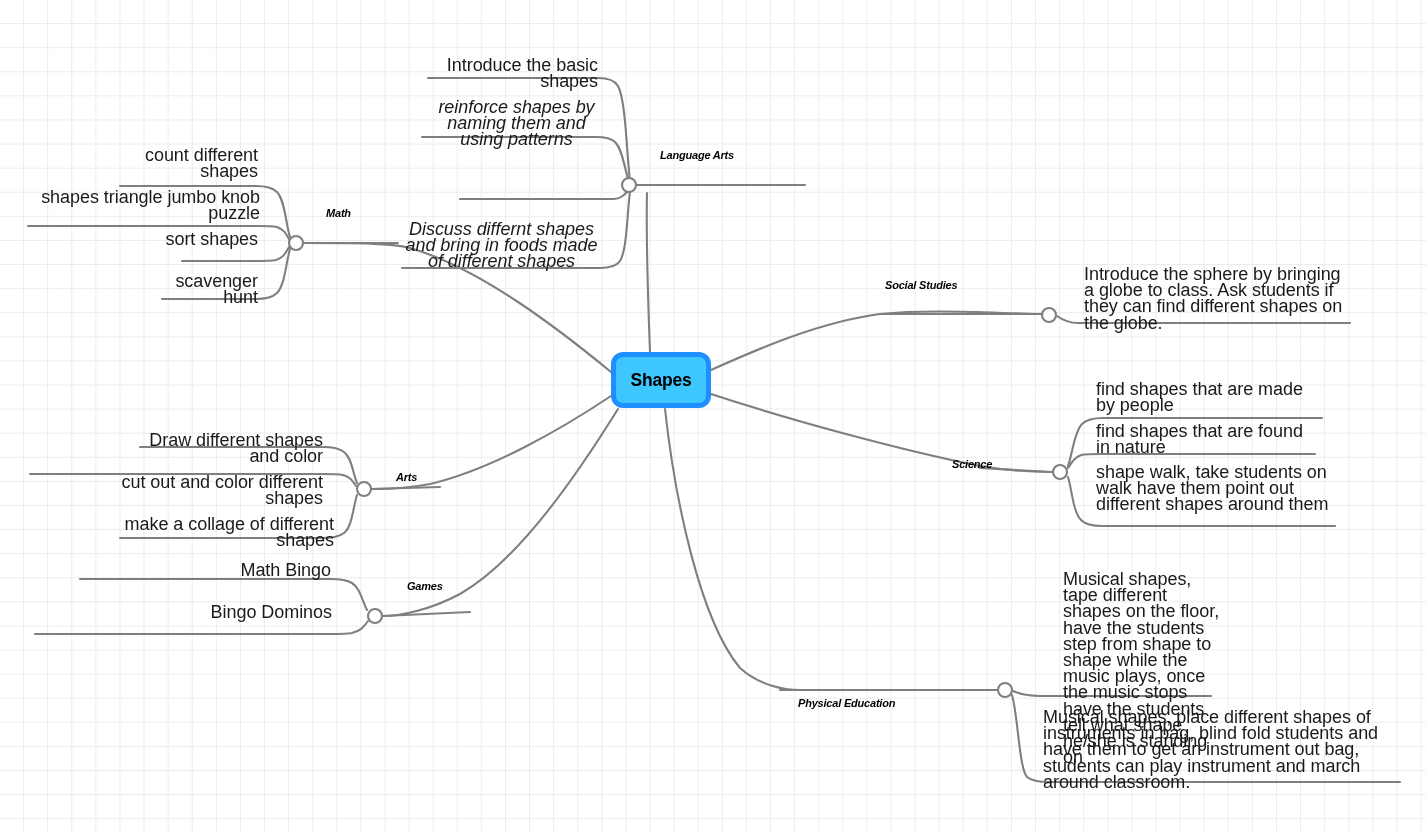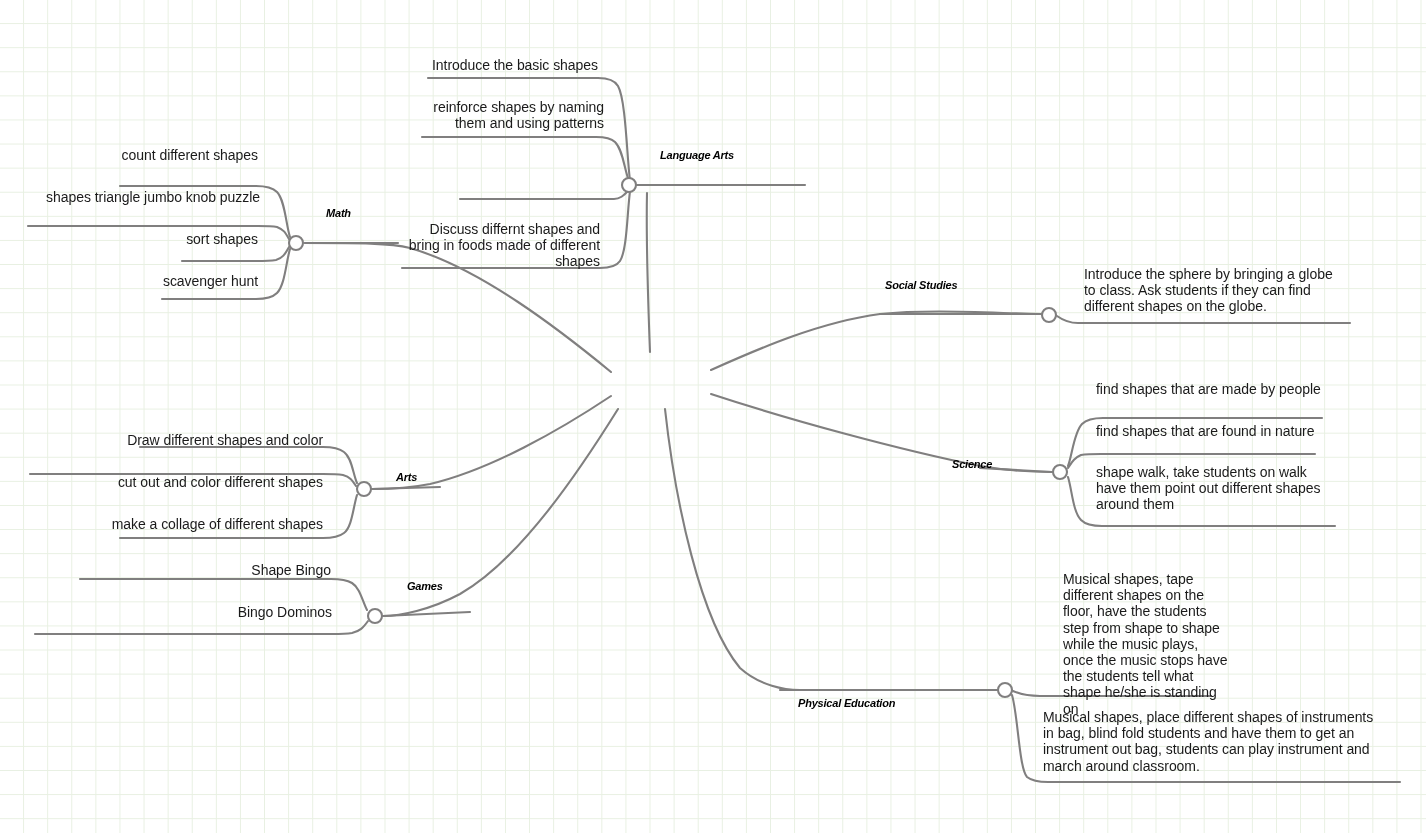--- a/index.html
+++ b/index.html
@@ -71,27 +71,27 @@
     font-size: 11px;
     font-weight: bold;
     color: #000000;
     white-space: nowrap;
     letter-spacing: -0.2px;
     font-style: italic;
   }
 
   .leaf-label {
     position: absolute;
-    font-size: 14px;
+    font-size: 18px;
     color: #1a1a1a;
     line-height: 16.2px;
     letter-spacing: -0.05px;
   }
   .leaf-label.right { text-align: left; }
-  .leaf-label.left-align { text-align: right; }
+  .leaf-label.left-align { text-align: center; font-style: italic; }
   .leaf-label.end-align { text-align: right; }
 </style>
 </head>
 <body>
 
 <div id="canvas">
 
   <svg id="wires" viewBox="0 0 1426 833">
 
     <path class="wire" d="M 650 352 C 648 300 646 240 647 193"></path>
@@ -167,20 +167,23 @@
 
     <circle class="junction" cx="629" cy="185" r="7"></circle>
     <circle class="junction" cx="296" cy="243" r="7"></circle>
     <circle class="junction" cx="1049" cy="315" r="7"></circle>
     <circle class="junction" cx="1060" cy="472" r="7"></circle>
     <circle class="junction" cx="364" cy="489" r="7"></circle>
     <circle class="junction" cx="375" cy="616" r="7"></circle>
     <circle class="junction" cx="1005" cy="690" r="7"></circle>
   </svg>
 
+  <div class="root-node">
+    <span class="root-label">Shapes</span>
+  </div>
 
   <div class="branch-label" style="left:660px; top:149px;">Language Arts</div>
 
   <div class="branch-label" style="left:326px; top:207px;">Math</div>
 
   <div class="branch-label" style="left:885px; top:279px;">Social Studies</div>
 
   <div class="branch-label" style="left:952px; top:458px;">Science</div>
 
   <div class="branch-label" style="left:396px; top:471px;">Arts</div>
@@ -209,23 +212,23 @@
   <div class="leaf-label right" style="left:1096px; top:381px; width:228px;">find shapes that are made by people</div>
 
   <div class="leaf-label right" style="left:1096px; top:423px; width:222px;">find shapes that are found in nature</div>
 
   <div class="leaf-label right" style="left:1096px; top:464px; width:235px;">shape walk, take students on walk have them point out different shapes around them</div>
 
   <div class="leaf-label end-align" style="left:123px; top:432px; width:200px;">Draw different shapes and color</div>
 
   <div class="leaf-label end-align" style="left:95px; top:474px; width:228px;">cut out and color different shapes</div>
 
-  <div class="leaf-label end-align" style="left:95px; top:516px; width:228px;">make a collage of different shapes</div>
-
-  <div class="leaf-label end-align" style="left:221px; top:562px; width:110px;">Shape Bingo</div>
+  <div class="leaf-label end-align" style="left:106px; top:516px; width:228px;">make a collage of different shapes</div>
+
+  <div class="leaf-label end-align" style="left:221px; top:562px; width:110px;">Math Bingo</div>
 
   <div class="leaf-label end-align" style="left:202px; top:604px; width:130px;">Bingo Dominos</div>
 
   <div class="leaf-label right" style="left:1063px; top:553px; width:165px;margin-top:18px;">Musical shapes, tape different shapes on the floor, have the students step from shape to shape while the music plays, once the music stops have the students tell what shape he/she is standing on</div>
 
   <div class="leaf-label right" style="left:1043px; top:709px; width:342px;">Musical shapes, place different shapes of instruments in bag, blind fold students and have them to get an instrument out bag, students can play instrument and march around classroom.</div>
 
 </div>
 
 </body></html>

